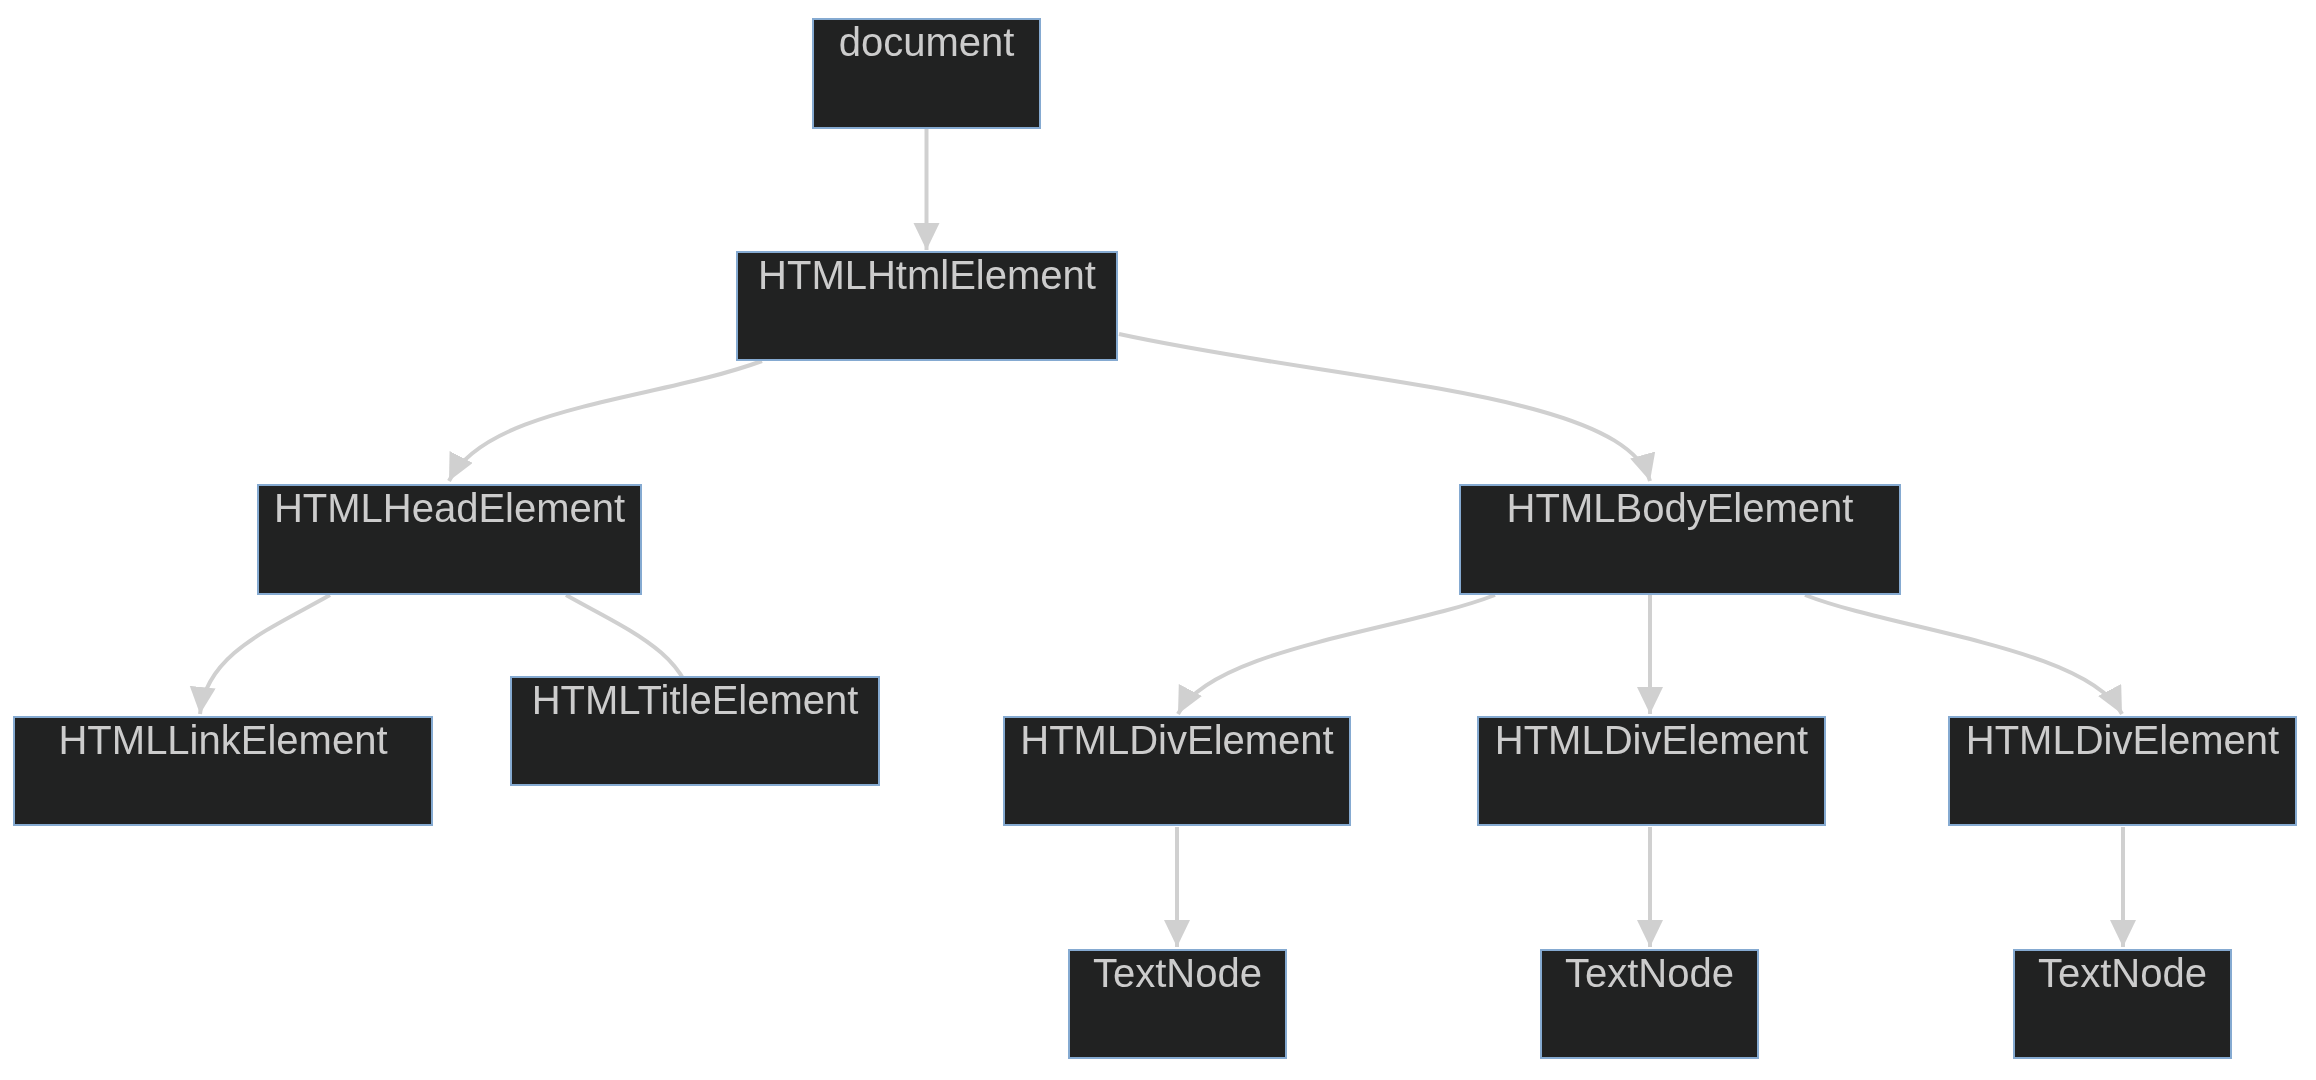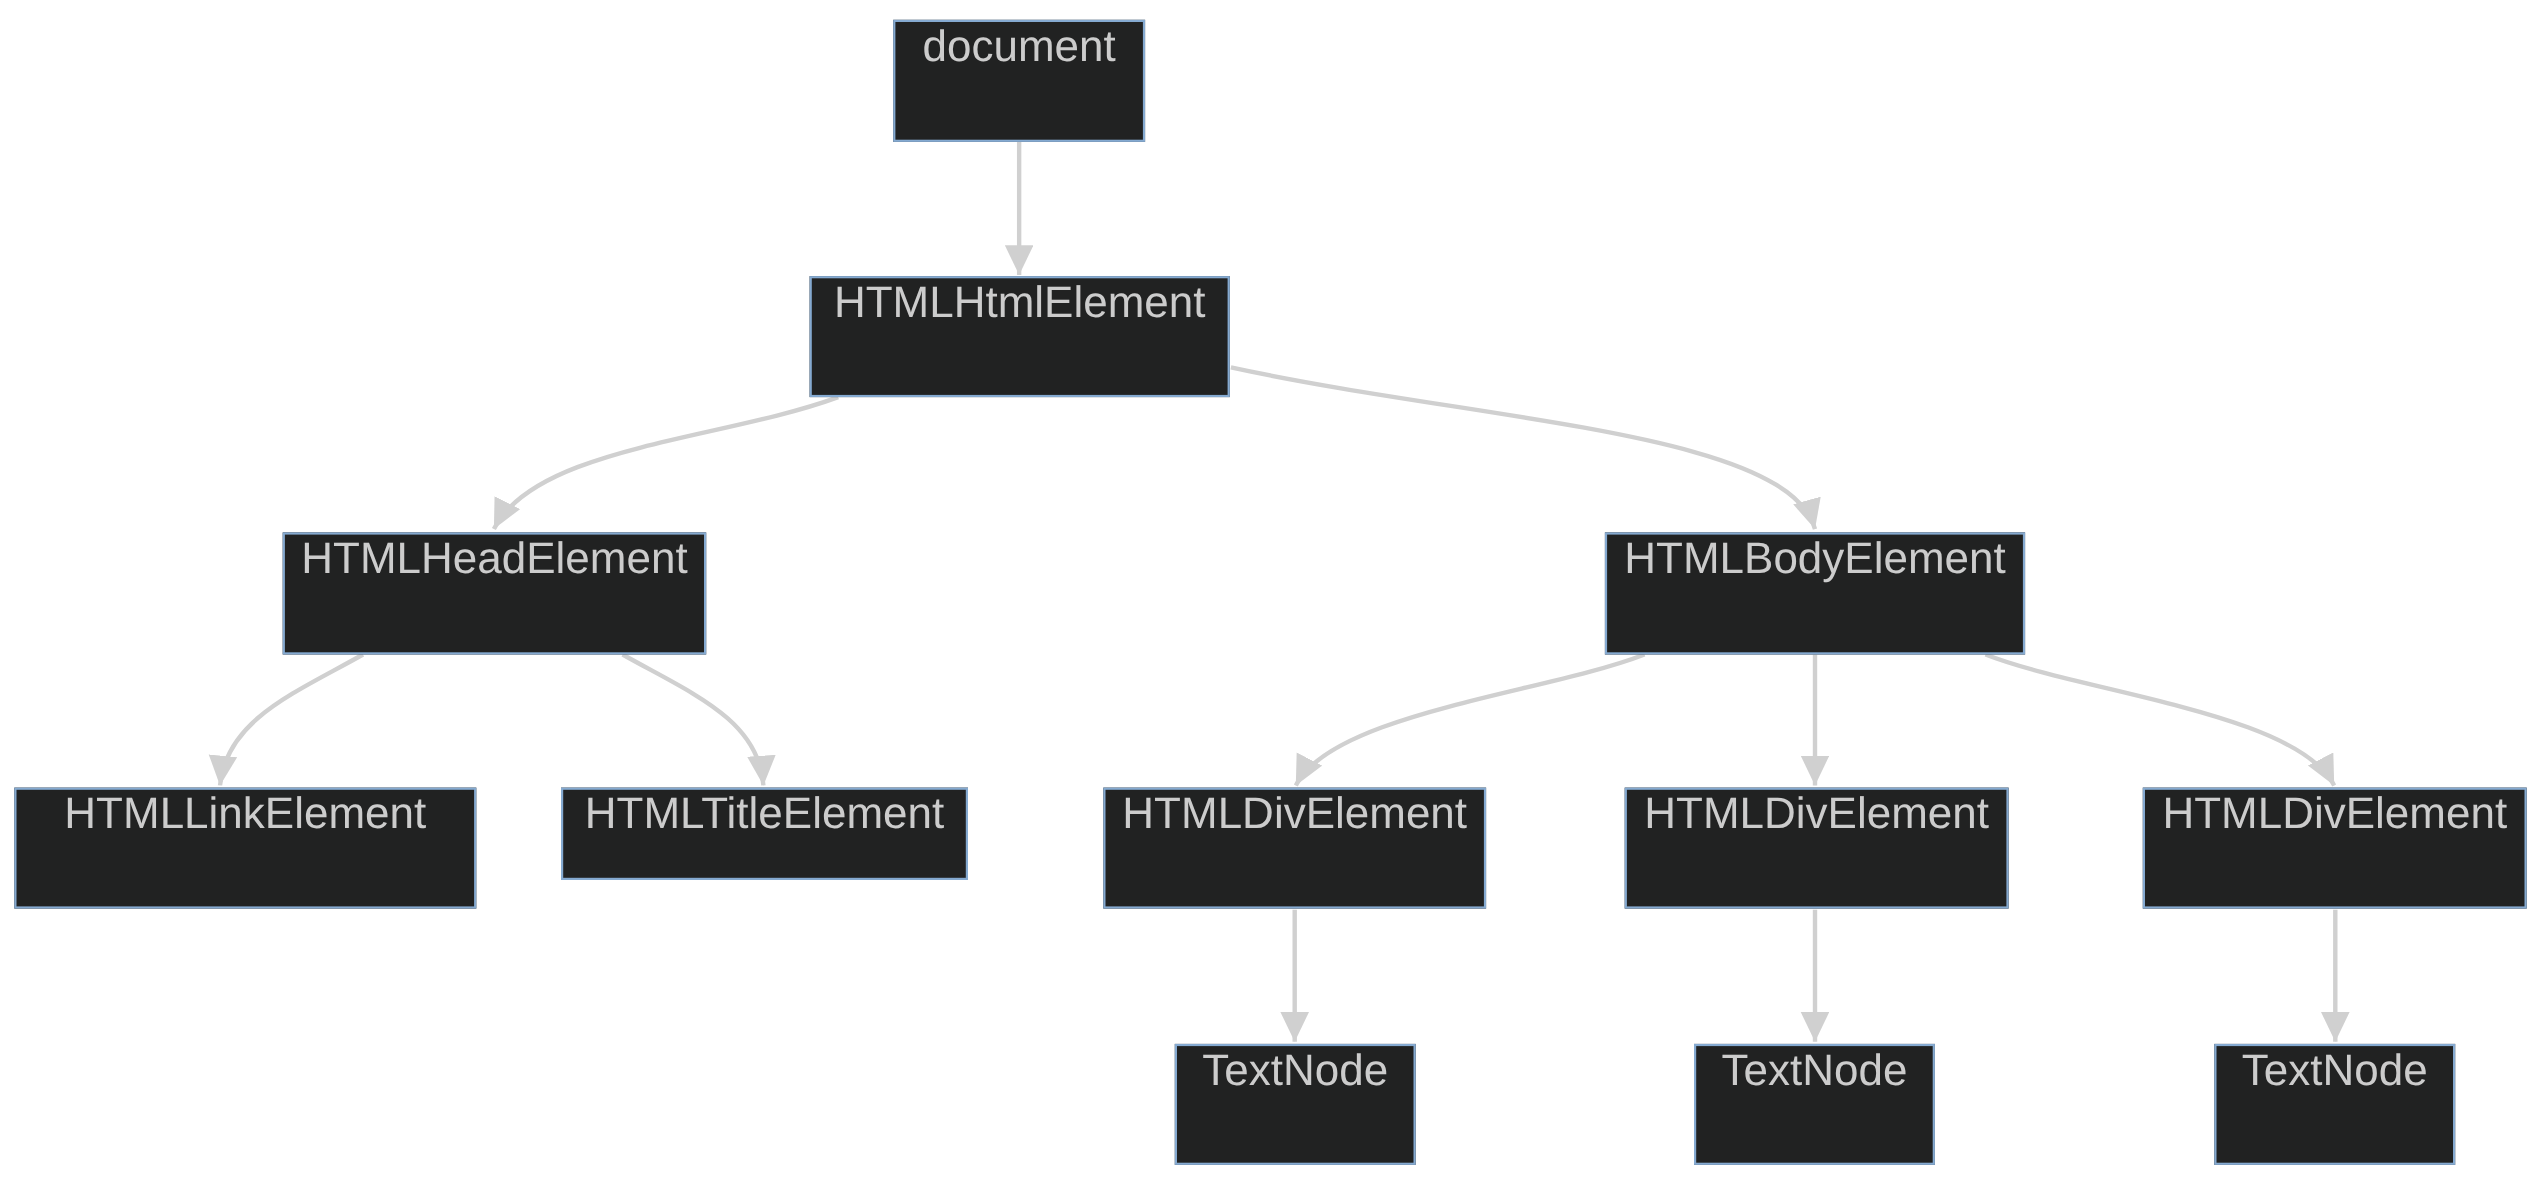--- a/index.html
+++ b/index.html
@@ -27,23 +27,23 @@
     border:2.5px solid var(--node-border);
     color:var(--node-text);
     display:flex;justify-content:center;
     font-size:40px;
     text-align:center;
     white-space:nowrap;
   }
   .n-document{left:812px;top:18px;width:229px;height:111px;}
   .n-html    {left:736px;top:251px;width:382px;height:110px;}
   .n-head    {left:257px;top:484px;width:385px;height:111px;}
-  .n-body    {left:1459px;top:484px;width:382px;height:111px;}
+  .n-body    {left:1459px;top:484px;width:442px;height:111px;}
   .n-link    {left:13px;top:716px;width:420px;height:110px;}
-  .n-title   {left:510px;top:716px;width:370px;height:84px;}
+  .n-title   {left:510px;top:676px;width:370px;height:110px;}
   .n-div1    {left:1003px;top:716px;width:348px;height:110px;}
   .n-div2    {left:1477px;top:716px;width:349px;height:110px;}
   .n-div3    {left:1948px;top:716px;width:349px;height:110px;}
   .n-text1   {left:1068px;top:949px;width:219px;height:110px;}
   .n-text2   {left:1540px;top:949px;width:219px;height:110px;}
   .n-text3   {left:2013px;top:949px;width:219px;height:110px;}
 </style>
 </head>
 <body>
 

